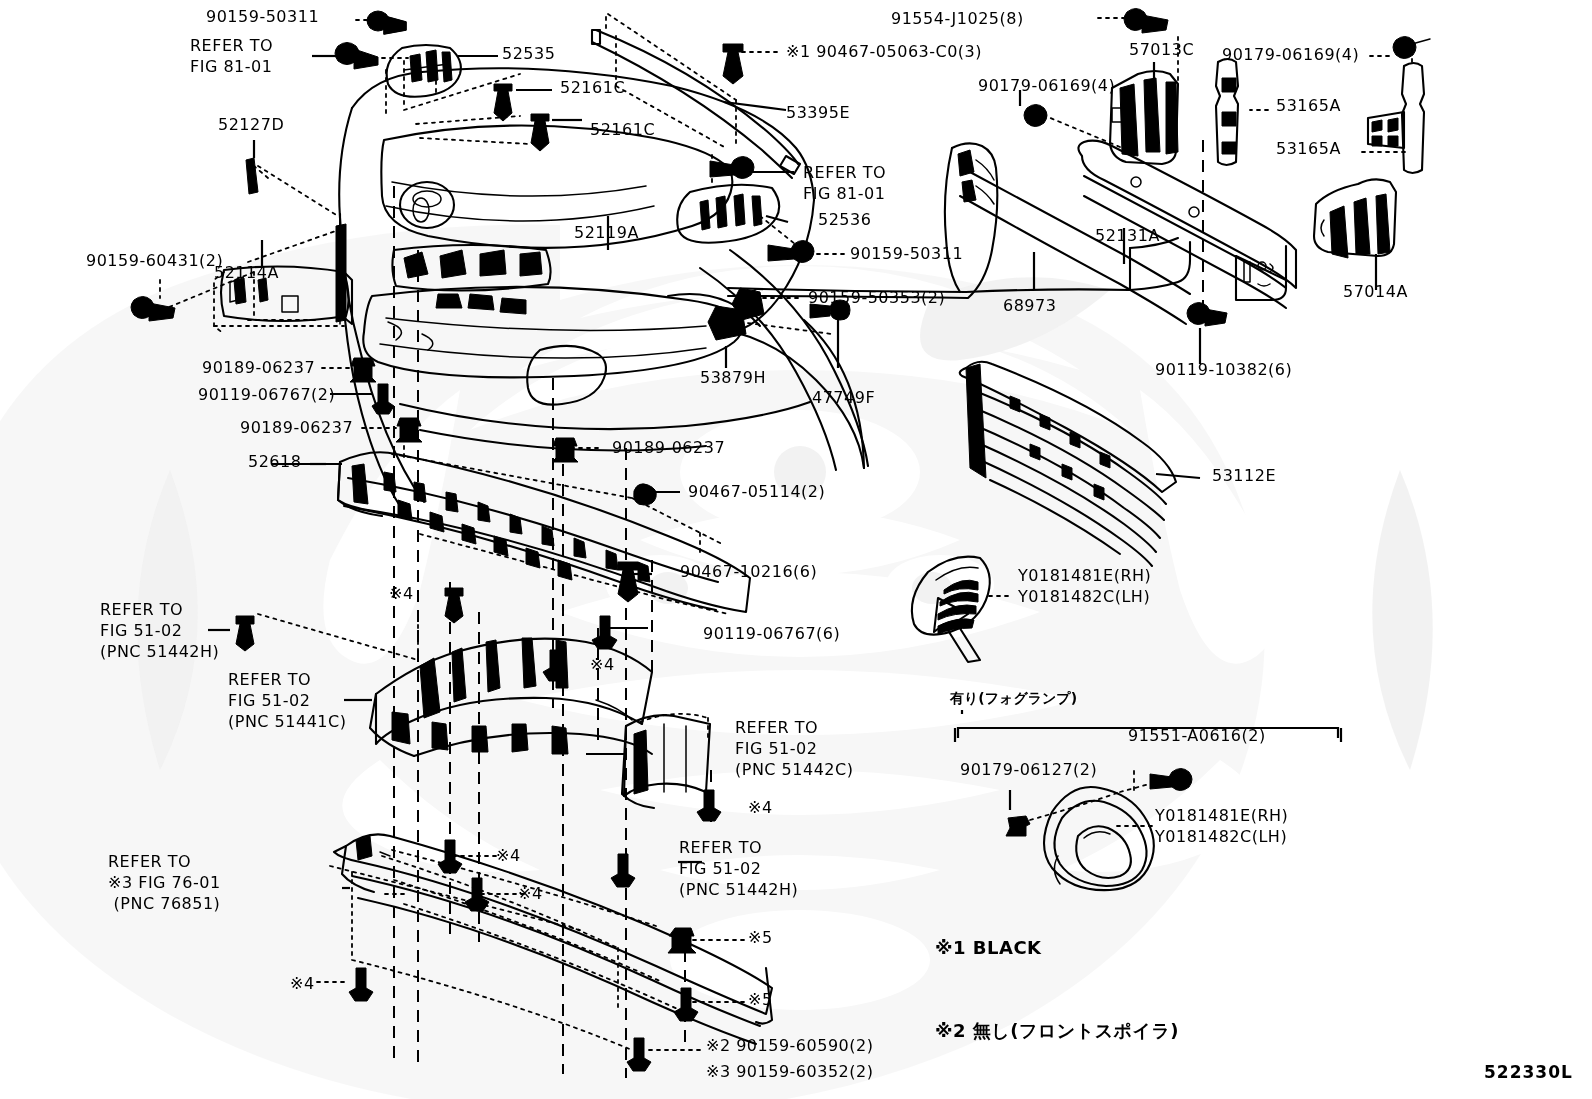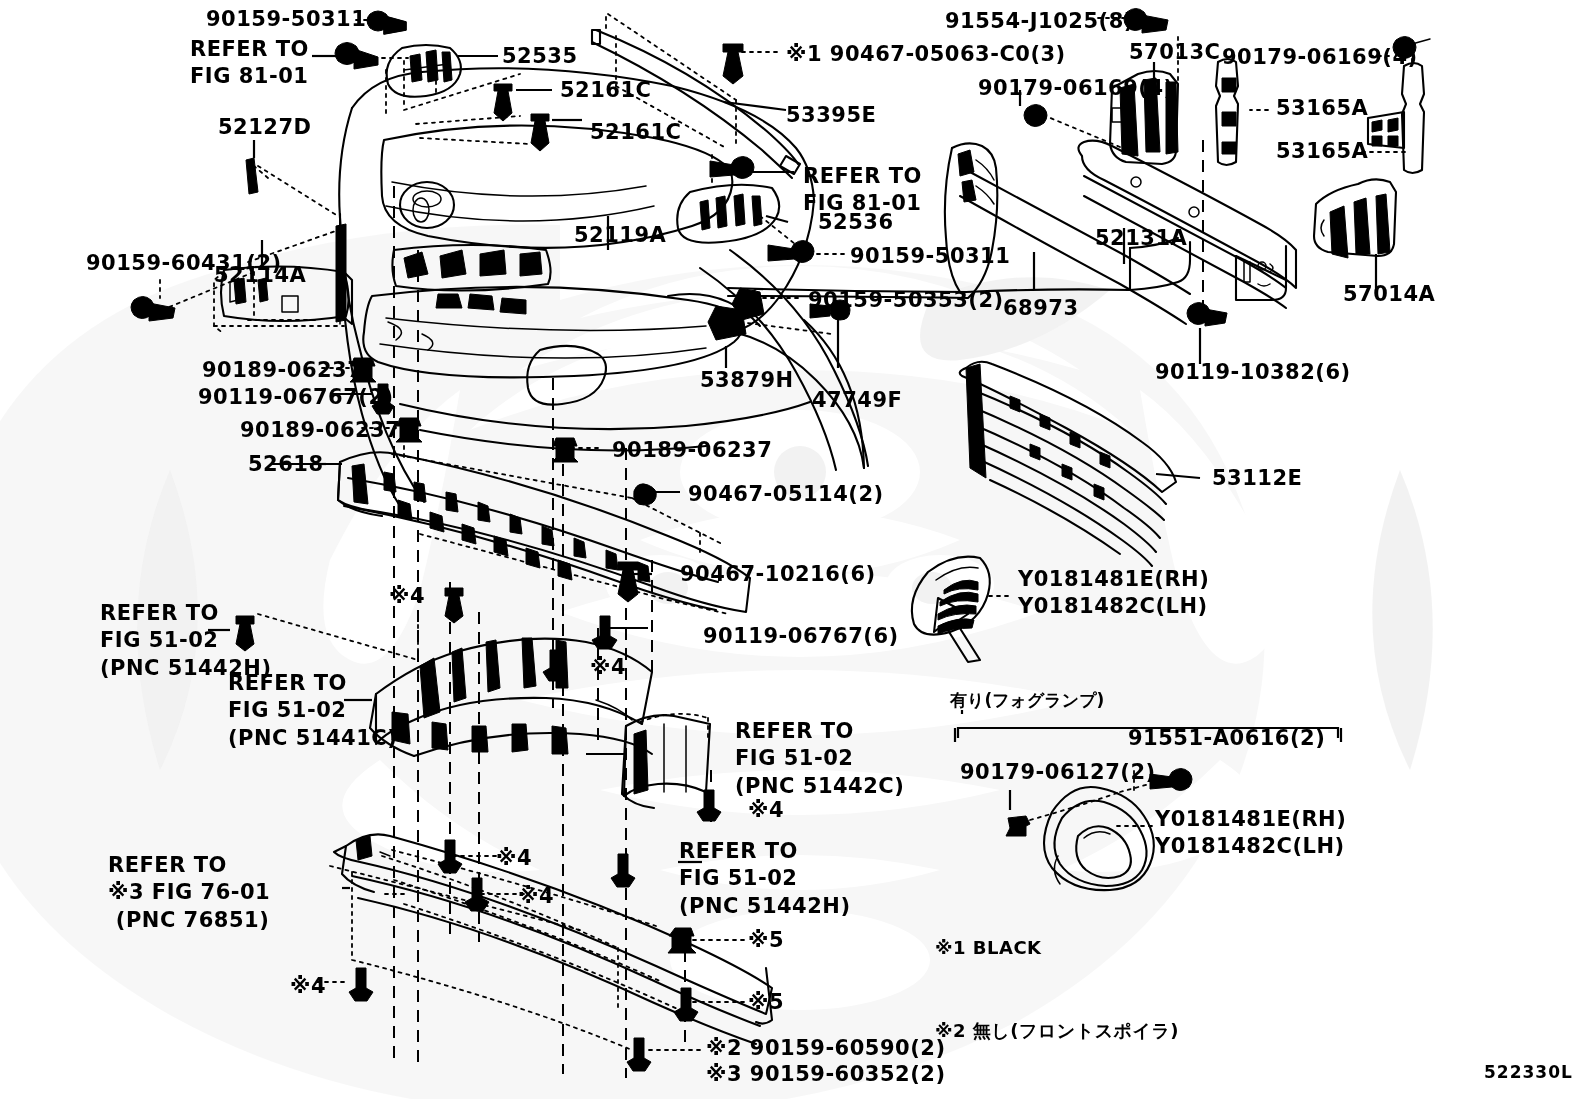--- a/index.html
+++ b/index.html
@@ -1,22 +1,22 @@
 <!DOCTYPE html>
 <html><head>
 <meta charset="utf-8">
 <style>
   html,body{margin:0;padding:0;background:#fff;}
   body{width:1592px;height:1099px;position:relative;overflow:hidden;
        font-family:"DejaVu Sans",sans-serif;color:#000;}
   #canvas{position:absolute;inset:0;width:1592px;height:1099px;}
   svg{position:absolute;left:0;top:0;}
   .lbl{position:absolute;white-space:pre;font-family:"DejaVu Sans",sans-serif;
-       font-weight:700;font-size:21px;letter-spacing:0.5px;line-height:1.22;color:#000;}
-  .lbl.jp{font-weight:700;font-size:17px;letter-spacing:0px;}
+       font-weight:400;font-size:16px;letter-spacing:0.5px;line-height:1.22;color:#000;}
+  .lbl.jp{font-weight:700;font-size:14px;letter-spacing:0px;}
   .lbl.note{font-weight:700;font-size:18px;line-height:1.55;}
   .lbl.figid{font-weight:700;font-size:17px;letter-spacing:1px;}
   .lbl.multi{line-height:1.3;}
 </style>
 </head>
 <body>
 
 <div id="canvas">
 
 <svg width="1592" height="1099" aria-hidden="true">
@@ -615,21 +615,21 @@
 <div class="lbl" style="left:786px;top:103px;">53395E</div>
 <div class="lbl" style="left:574px;top:196px;margin-top:27px;">52119A</div>
 
 <div class="lbl multi" style="left: 803px; top: 163px; white-space: pre;">REFER TO
 FIG 81-01</div>
 <div class="lbl" style="left:818px;top:210px;">52536</div>
 <div class="lbl" style="left:850px;top:244px;">90159-50311</div>
 <div class="lbl" style="left:808px;top:288px;">90159-50353(2)</div>
 <div class="lbl" style="left:700px;top:368px;">53879H</div>
 <div class="lbl" style="left:812px;top:388px;">47749F</div>
-<div class="lbl" style="left:945px;top:9px;">91554-J1025(8)</div>
+<div class="lbl" style="left:891px;top:9px;">91554-J1025(8)</div>
 <div class="lbl" style="left:1118px;top:40px;margin-left:11px;">57013C</div>
 <div class="lbl" style="left:978px;top:76px;">90179-06169(4)</div>
 <div class="lbl" style="left:1222px;top:45px;">90179-06169(4)</div>
 <div class="lbl" style="left:1276px;top:96px;">53165A</div>
 <div class="lbl" style="left:1276px;top:139px;">53165A</div>
 <div class="lbl" style="left:1095px;top:226px;">52131A</div>
 <div class="lbl" style="left:1003px;top:296px;">68973</div>
 <div class="lbl" style="left:1155px;top:360px;">90119-10382(6)</div>
 <div class="lbl" style="left:1343px;top:282px;">57014A</div>
 <div class="lbl" style="left:1212px;top:466px;">53112E</div>

